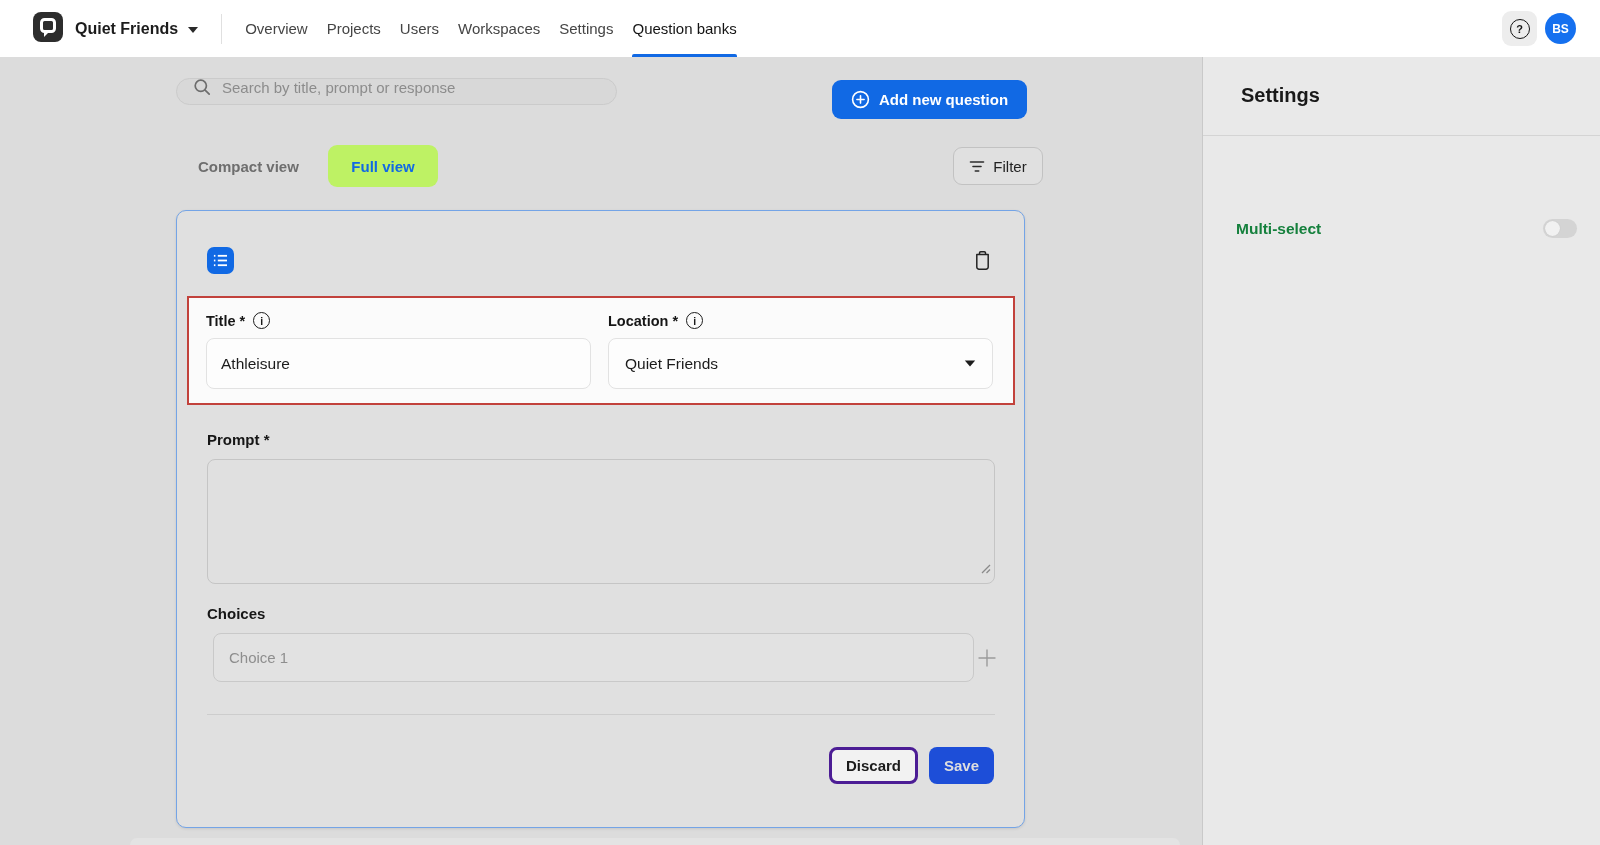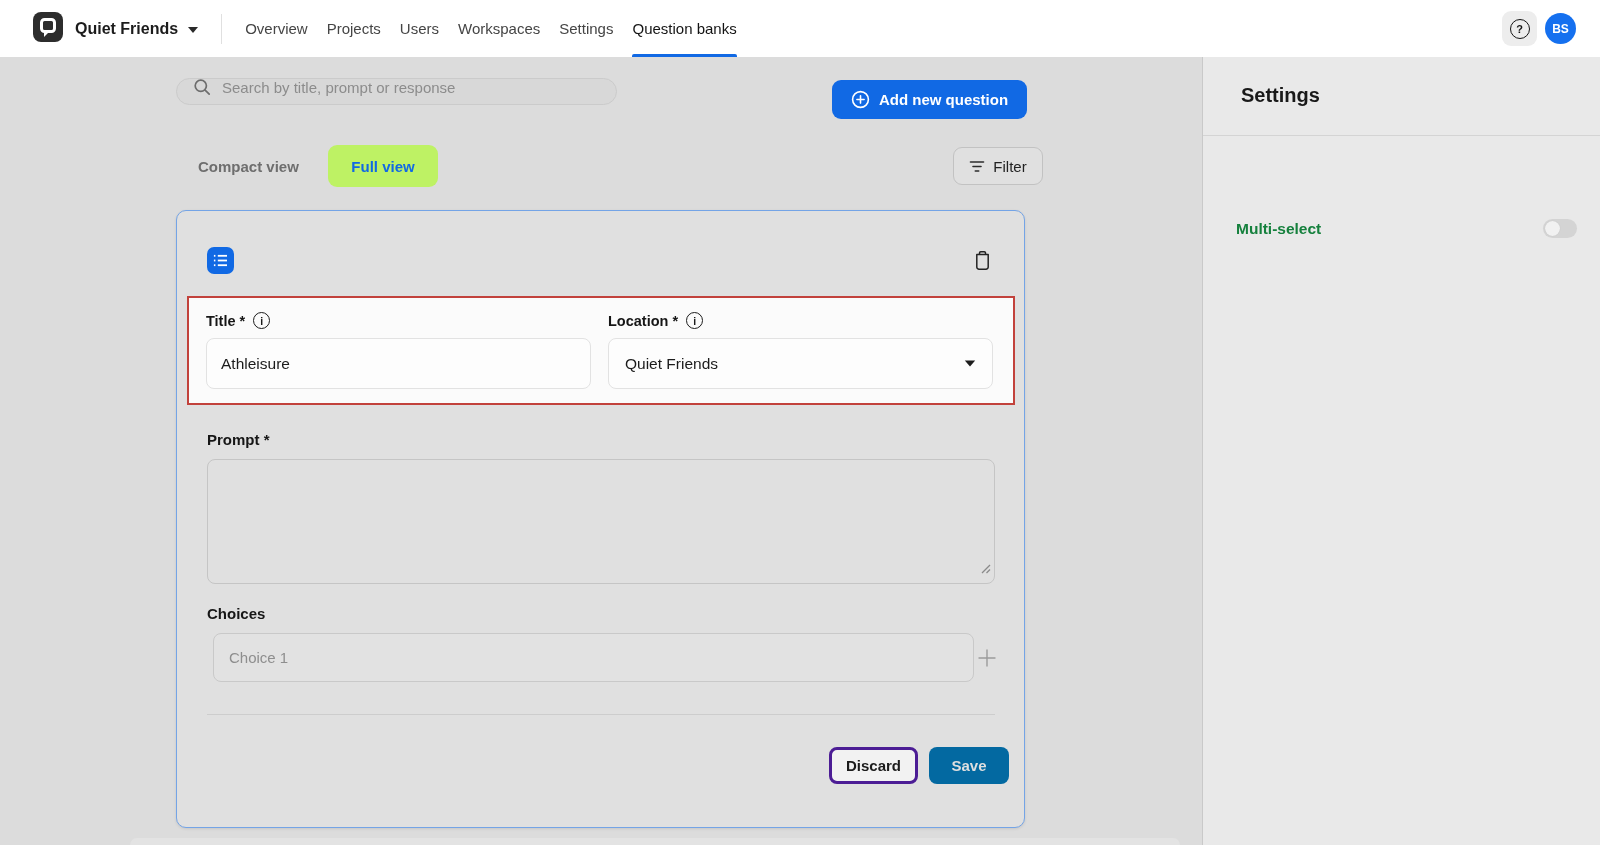--- a/index.html
+++ b/index.html
@@ -54,21 +54,21 @@
   .prompt-area { width:788px; height:125px; border-radius:8px; border:1px solid #c5c5c5; background:transparent; resize:none; outline:none; font-family:inherit; font-size:15px; padding:10px 14px; color:#1c1c1c; }
   .resize-glyph { position:absolute; right:4px; bottom:6px; }
 
   .choices-label { position:absolute; left:30px; top:394px; font-size:15px; font-weight:700; color:#161616; }
   .choice-input { position:absolute; left:36px; top:422px; width:761px; height:49px; border-radius:8px; border:1px solid #c9c9c9; background:#e2e2e2; padding:2px 15px; font-size:15px; color:#1c1c1c; font-family:inherit; outline:none; }
   .choice-input::placeholder { color:#8e8e8e; }
   .choice-add-btn { position:absolute; left:799px; top:436px; width:22px; height:22px; background:none; border:none; display:flex; align-items:center; justify-content:center; cursor:pointer; }
 
   .card-divider { position:absolute; left:30px; top:503px; width:788px; height:1px; background:#cdcdcd; }
   .discard-btn { position:absolute; left:652px; top:536px; width:89px; height:37px; border-radius:8px; background:#f2f2f2; border:3px solid #4c1d95; font-size:15px; font-weight:700; color:#1b1b1b; cursor:pointer; font-family:inherit; }
-  .save-btn { position:absolute; left:752px; top:536px; width:80px; height:37px; border-radius:8px; background:#0369a1; border:none; font-size:15px; font-weight:700; color:#dfdfdf; cursor:default; font-family:inherit; }
+  .save-btn { position:absolute; left:752px; top:536px; width:65px; height:37px; border-radius:8px; background:#1d4ed8; border:none; font-size:15px; font-weight:700; color:#dfdfdf; cursor:default; font-family:inherit; }
 
   .next-card-hint { position:absolute; left:130px; top:838px; width:1050px; height:7px; background:#e3e3e3; border-radius:8px 8px 0 0; }
 
   
   .sidebar { position:absolute; left:1202px; top:57px; width:398px; height:788px; background:#e9e9e9; border-left:1px solid #c9c9c9; }
   .sidebar-title { position:absolute; left:38px; top:27px; font-size:20px; font-weight:700; color:#191919; }
   .sidebar-divider { position:absolute; left:0; top:78px; width:398px; height:1px; background:#d4d4d4; }
   .setting-row { position:absolute; left:33px; top:162px; width:341px; display:flex; align-items:center; justify-content:space-between; }
   .setting-label { font-size:15.5px; font-weight:700; color:#15803d; }
   .toggle { position:relative; width:34px; height:19px; border-radius:10px; background:#d4d4d4; cursor:pointer; }

